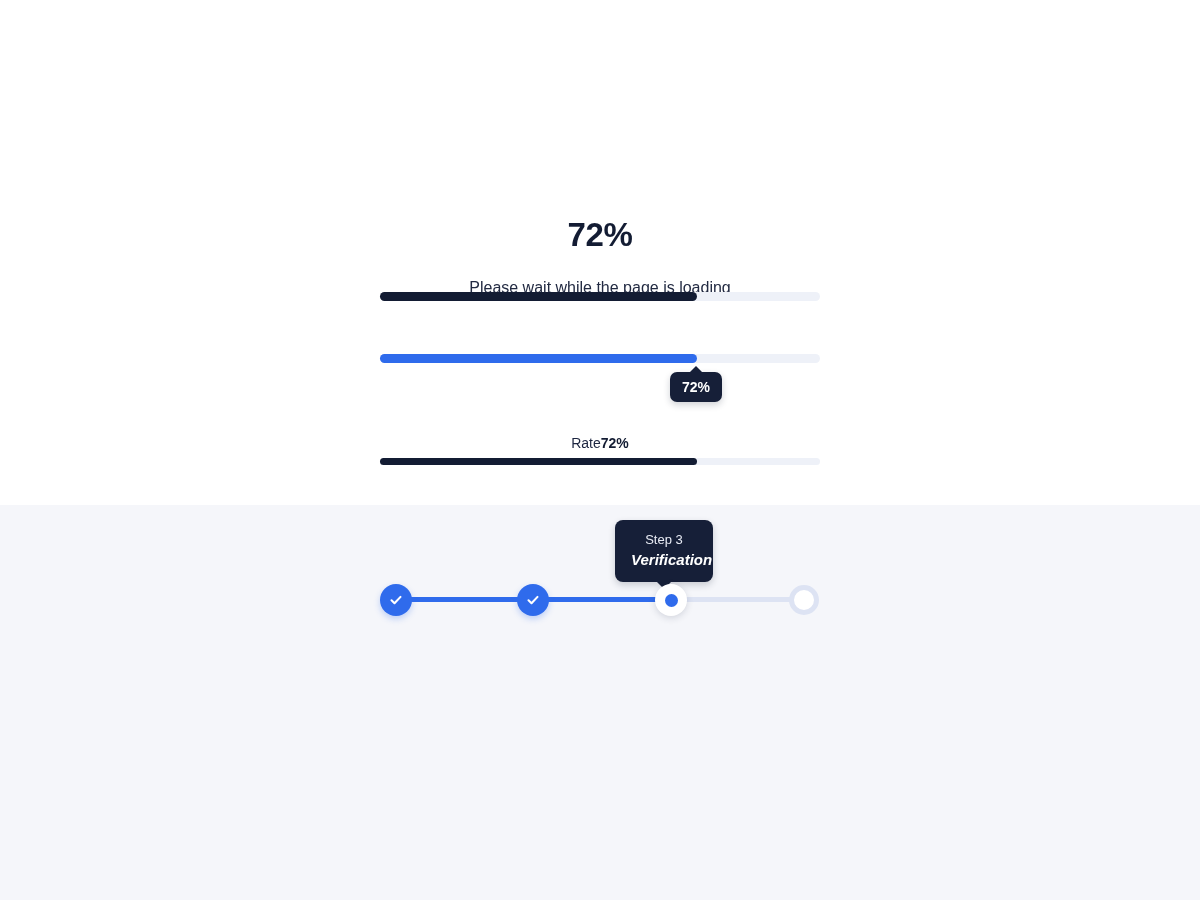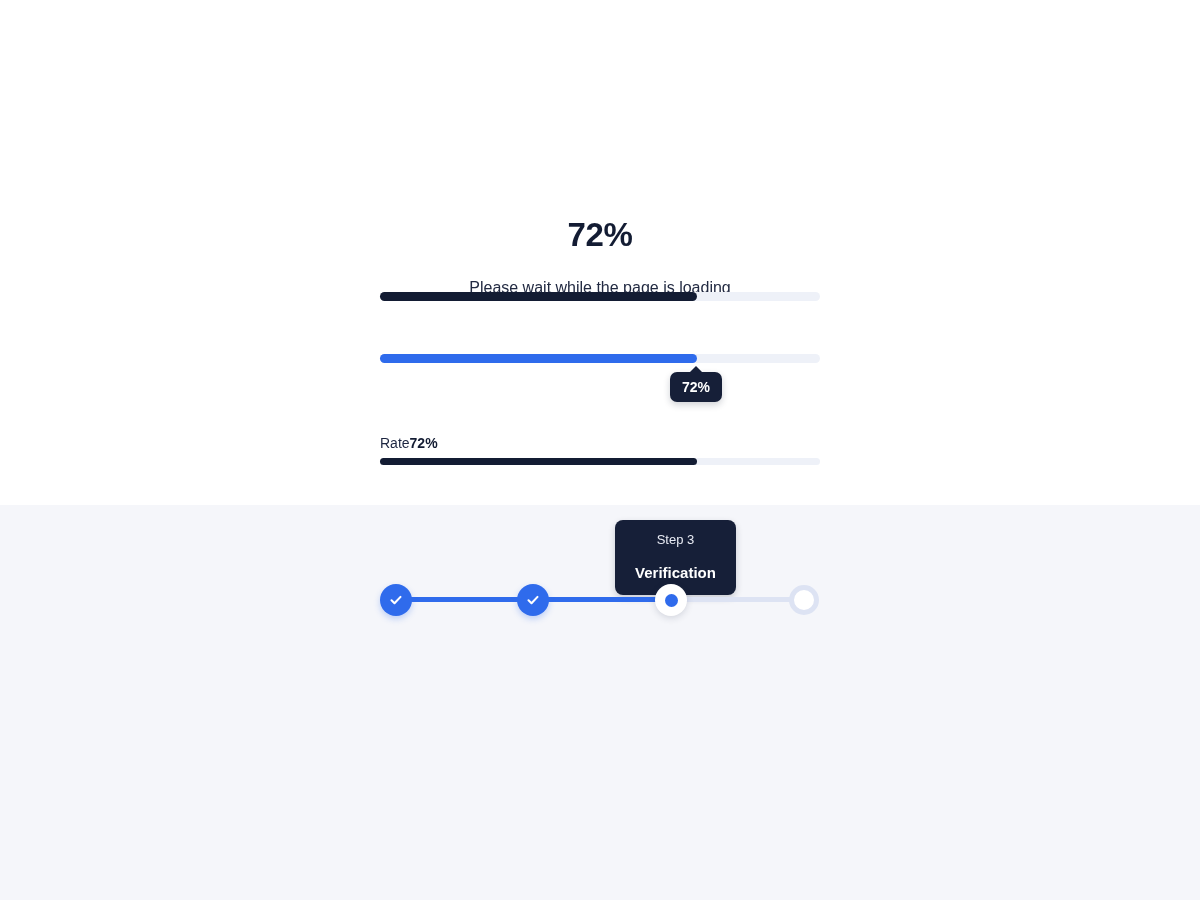--- a/index.html
+++ b/index.html
@@ -115,21 +115,21 @@
     border-bottom: 7px solid #161f38;
   }
 
   
   .rate-row {
     position: absolute;
     left: 380px;
     top: 435px;
     width: 440px;
     display: flex;
-    justify-content: flex-start;
+    justify-content: center;
     align-items: baseline;
   }
 
   .rate-label { font-size: 14px; color: #1c2540; }
   .rate-value { font-size: 14px; font-weight: bold; color: #131c33; }
 
   .bar-row-3 { position: absolute; left: 380px; top: 458px; }
   .bar-row-3 .bar-track { height: 7px; border-radius: 5px; }
 
   
@@ -185,37 +185,38 @@
     top: 1px;
     background: #ffffff;
     border: 5px solid #dde3f3;
   }
 
   
   .tooltip-step {
     position: absolute;
     left: 615px;
     top: 520px;
-    width: 121px;
+    width: 98px;
     padding: 11px 16px 12px;
     border-radius: 8px;
   }
 
   .tooltip-step .t-sub {
     font-size: 13px;
     color: #e8ebf4;
     line-height: 17px;
   }
 
   .tooltip-step .t-title {
     font-size: 15px;
     font-weight: bold;
     color: #ffffff;
     line-height: 20px;
-    margin-top: 15px;
+    margin-top: 2px;
+    font-style: italic;
   }
 
   .tooltip-step::after {
     content: "";
     position: absolute;
     left: 50%;
     bottom: -7px;
     margin-left: -8px;
     width: 0; height: 0;
     border-left: 8px solid transparent;

